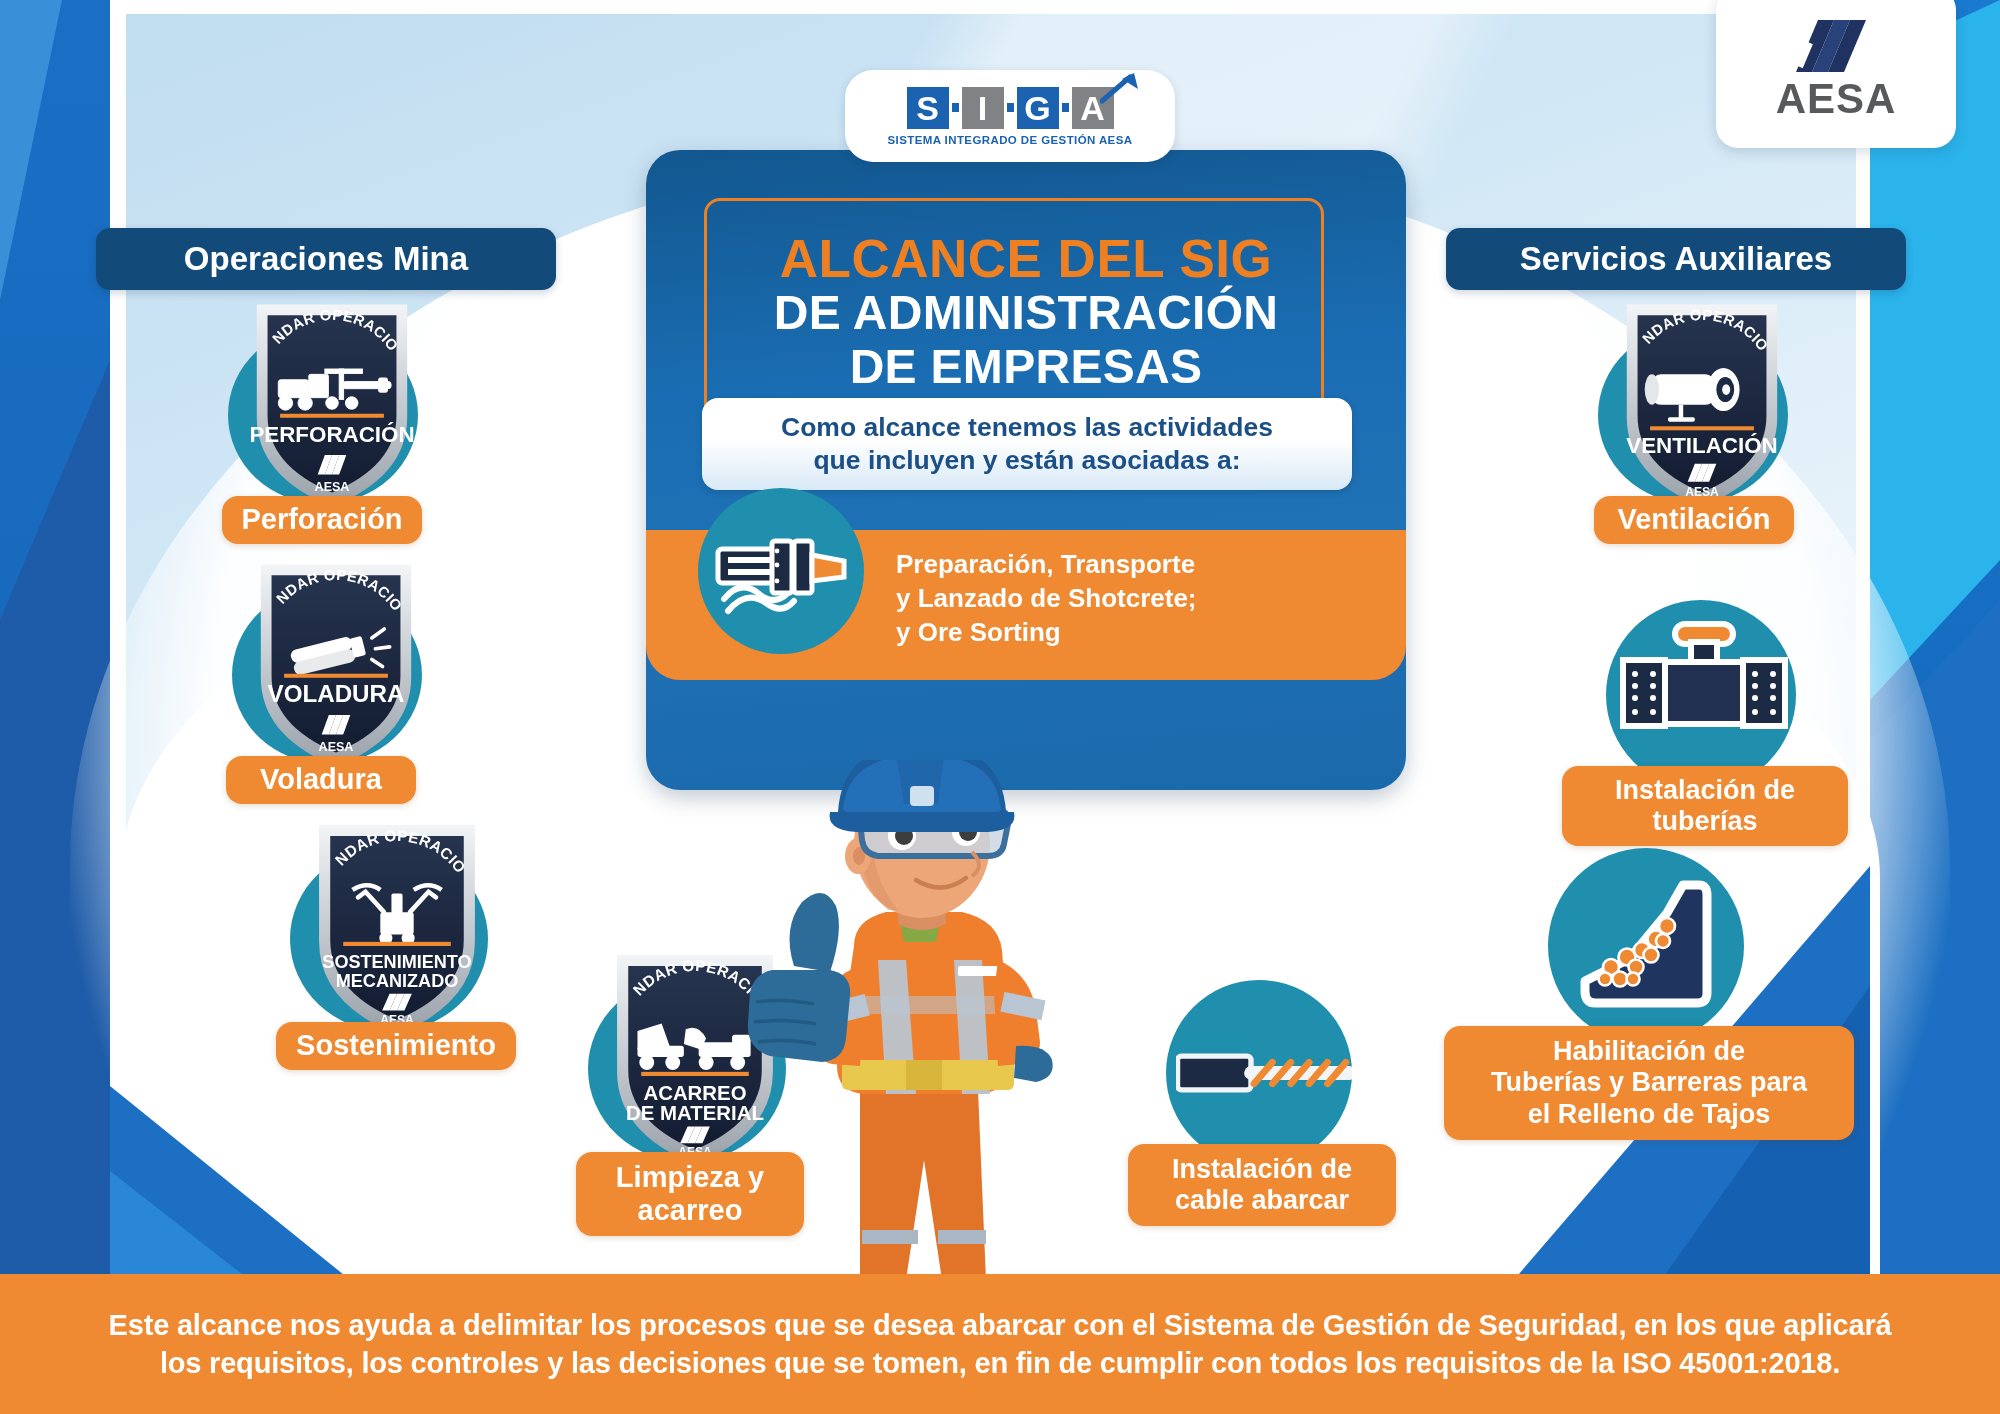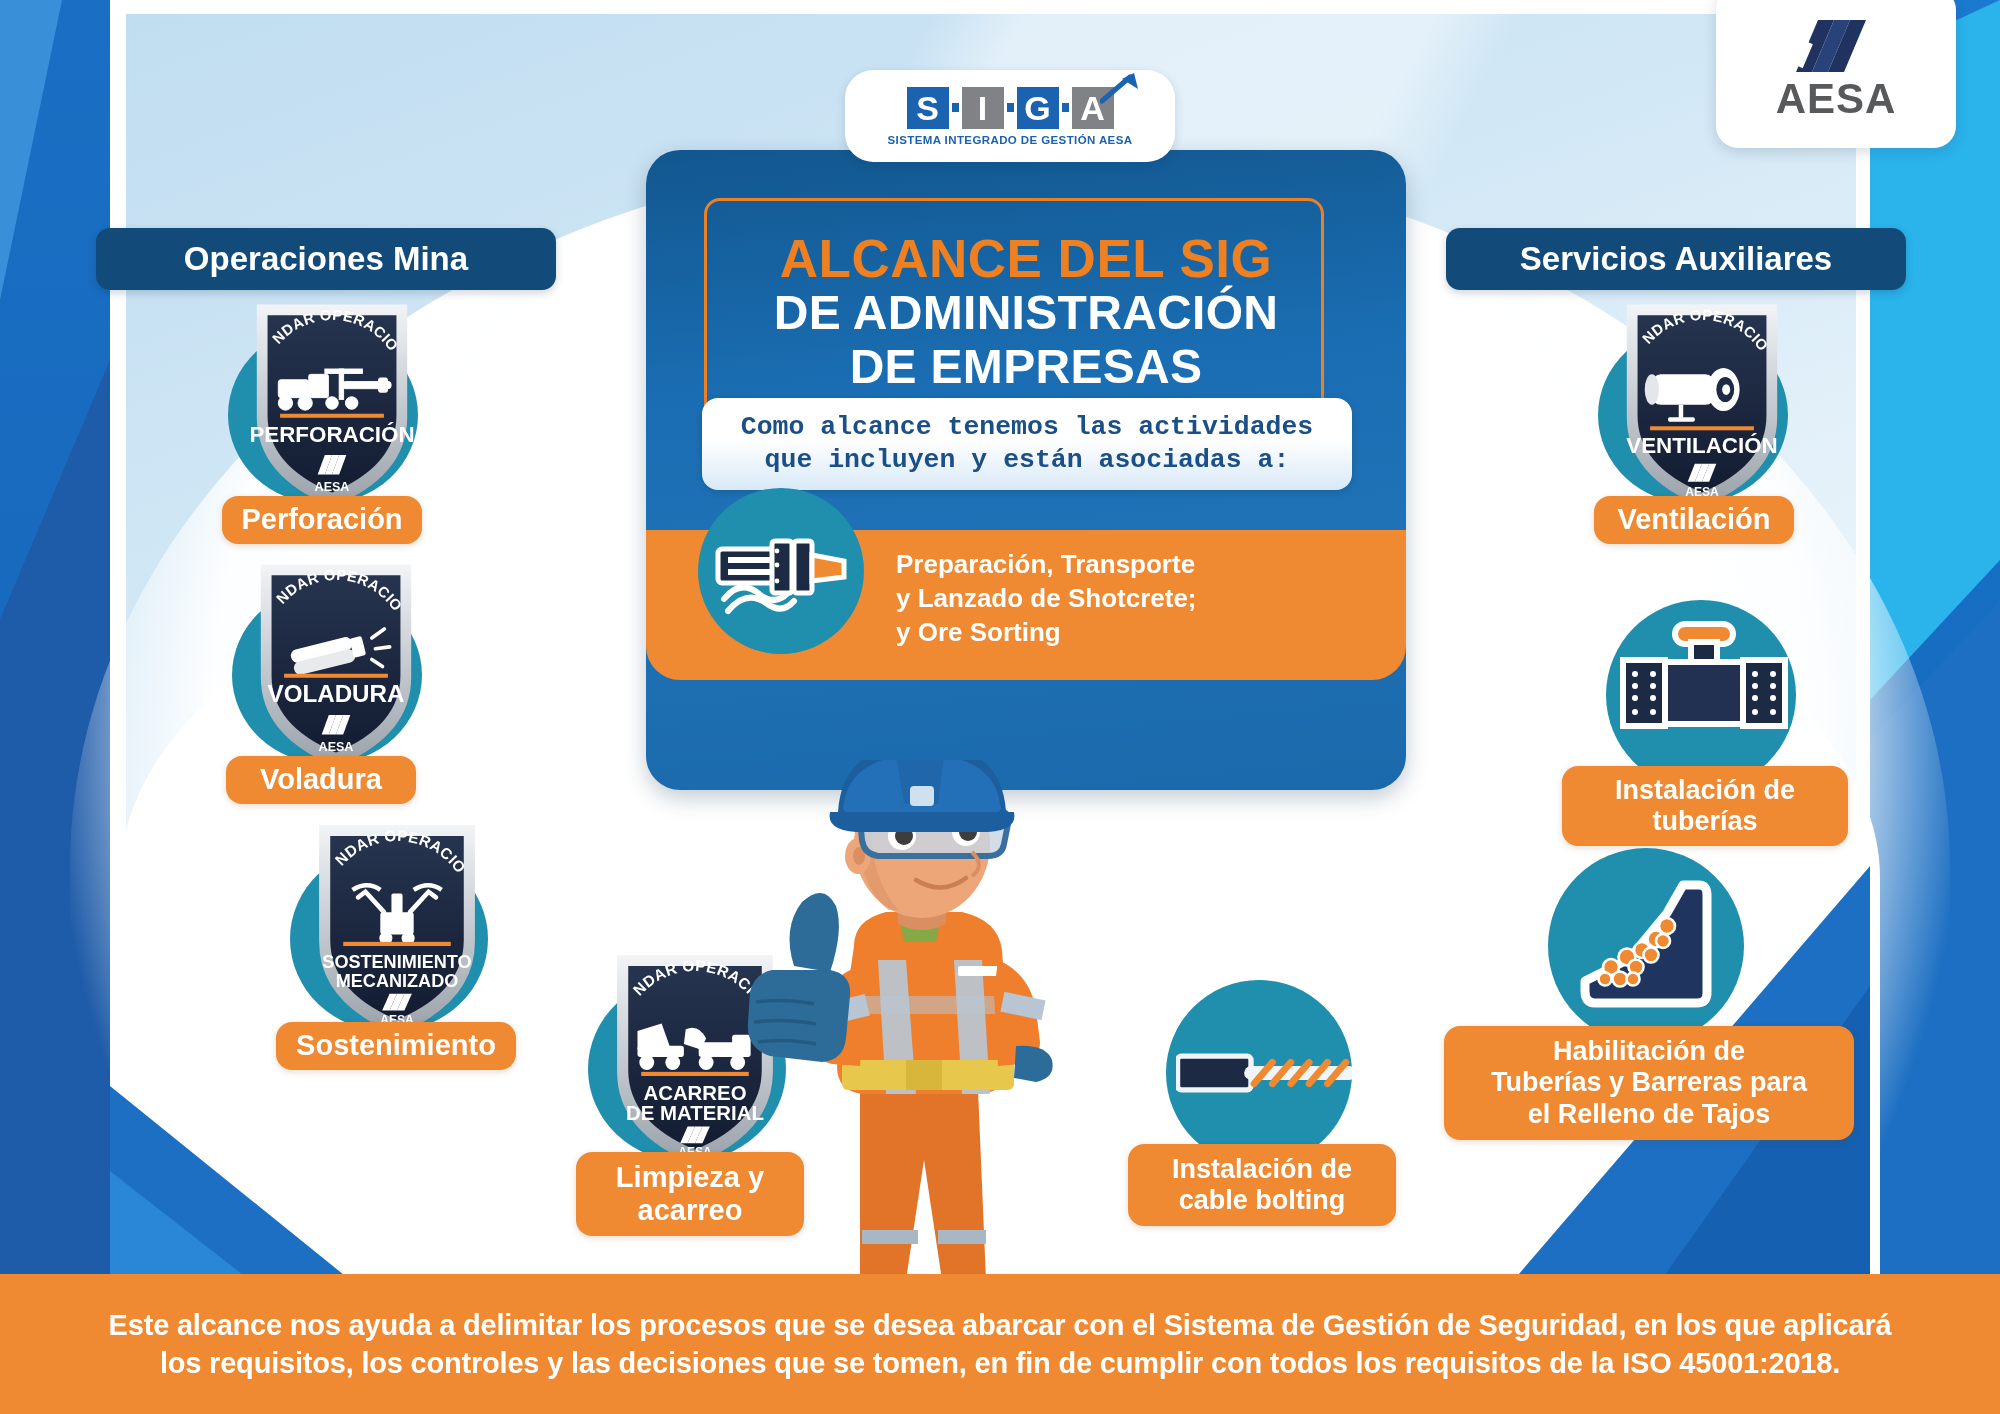--- a/index.html
+++ b/index.html
@@ -164,21 +164,21 @@
   .sac-wrap { position:relative; }
 
   .subtitle-card {
     position:absolute; left:56px; top:248px; width:650px; height:92px;
     background:linear-gradient(180deg,#ffffff 0%,#ffffff 45%,#d8e9f7 100%);
     border-radius:16px;
     display:flex; align-items:center; justify-content:center;
     box-shadow:0 2px 7px rgba(10,40,70,.22);
   }
   .subtitle-card span {
-    font-size:26.5px; font-weight:bold; color:#1b4f87; text-align:center; line-height:1.25;font-family:Liberation Mono, monospace;
+    font-size:26.5px; font-weight:bold; color:#1b4f87; text-align:center; line-height:1.25;
   }
   .orange-strip {
     position:absolute; left:0; top:380px; width:760px; height:150px;
     background:#ef8a32; border-radius:0 0 34px 34px;
   }
   .strip-circle {
     position:absolute; left:52px; top:338px; width:166px; height:166px;
     border-radius:50%; background:#1f8fad; z-index:2;
     display:flex; align-items:center; justify-content:center;
   }
@@ -573,21 +573,21 @@
           <line x1="102" y1="64" x2="126" y2="36"></line>
           <line x1="126" y1="64" x2="150" y2="36"></line>
           <line x1="150" y1="64" x2="174" y2="36"></line>
           <line x1="174" y1="64" x2="198" y2="36"></line>
           <line x1="198" y1="64" x2="222" y2="36"></line>
         </g>
       </svg>
     </div>
     <div class="label-pill" style="left:-30px; top:164px; width:268px; height:82px; font-size:27px; flex-direction:column;">
       <span>Instalación de</span>
-      <span>cable bolting</span>
+      <span>cable abarcar</span>
     </div>
   </div>
 
   <svg class="miner" viewBox="0 0 420 540">
 
     <path d="M150 330 L268 330 L276 520 L232 520 L214 400 L196 520 L150 520 Z" fill="#e2742a"></path>
     <rect x="152" y="470" width="56" height="14" fill="#a9b6c4"></rect>
     <rect x="228" y="470" width="48" height="14" fill="#a9b6c4"></rect>
 
     <path d="M144 186 Q144 160 176 152 L252 152 Q288 160 292 190 L300 300 Q302 332 268 334 L152 334 Q122 330 128 296 Z" fill="#ef7f2d"></path>

